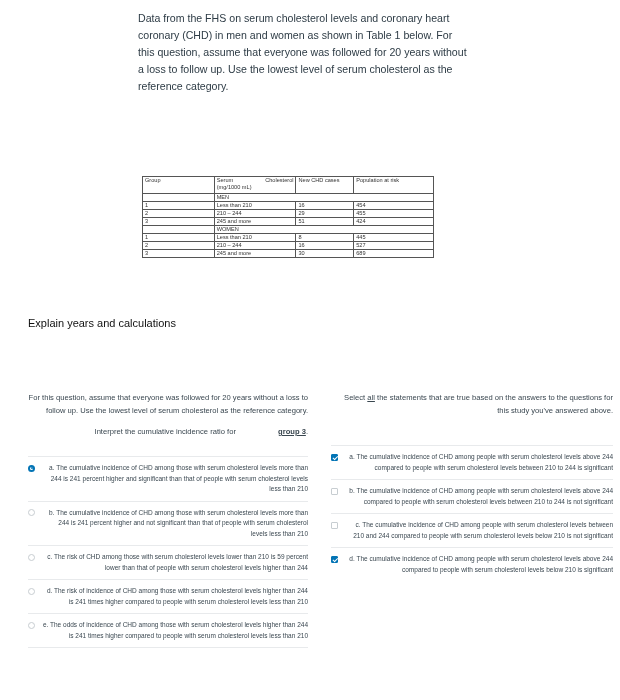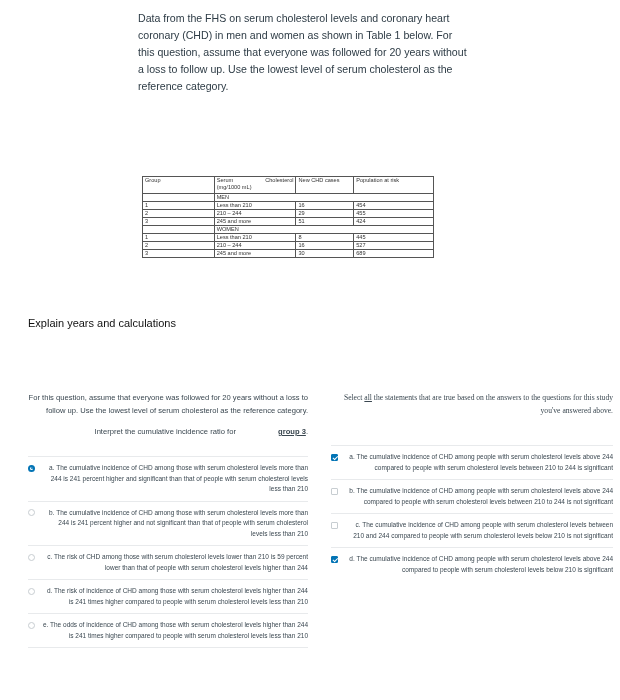--- a/index.html
+++ b/index.html
@@ -142,21 +142,21 @@
     <div class="opt">
       <span class="mark">
           <span class="radio"></span>
         </span>
       <span class="txt">e. The odds of incidence of CHD among those with serum cholesterol levels higher than 244 is 241 times higher compared to people with serum cholesterol levels less than 210</span>
     </div>
   </div>
 </div>
 
 <div class="col right">
-  <div class="prompt" style="margin-bottom:28px;font-family:Liberation Serif, serif;"><span>Select </span><u>all</u><span> the statements that are true based on the answers to the questions for this study you've answered above.</span></div>
+  <div class="prompt" style="margin-bottom:28px;"><span>Select </span><u>all</u><span> the statements that are true based on the answers to the questions for this study you've answered above.</span></div>
 
   <div>
     <div class="opt">
       <span class="mark">
           <span class="check on"></span>
         </span>
       <span class="txt">a. The cumulative incidence of CHD among people with serum cholesterol levels above 244 compared to people with serum cholesterol levels between 210 to 244 is significant</span>
     </div>
     <div class="opt">
       <span class="mark">

